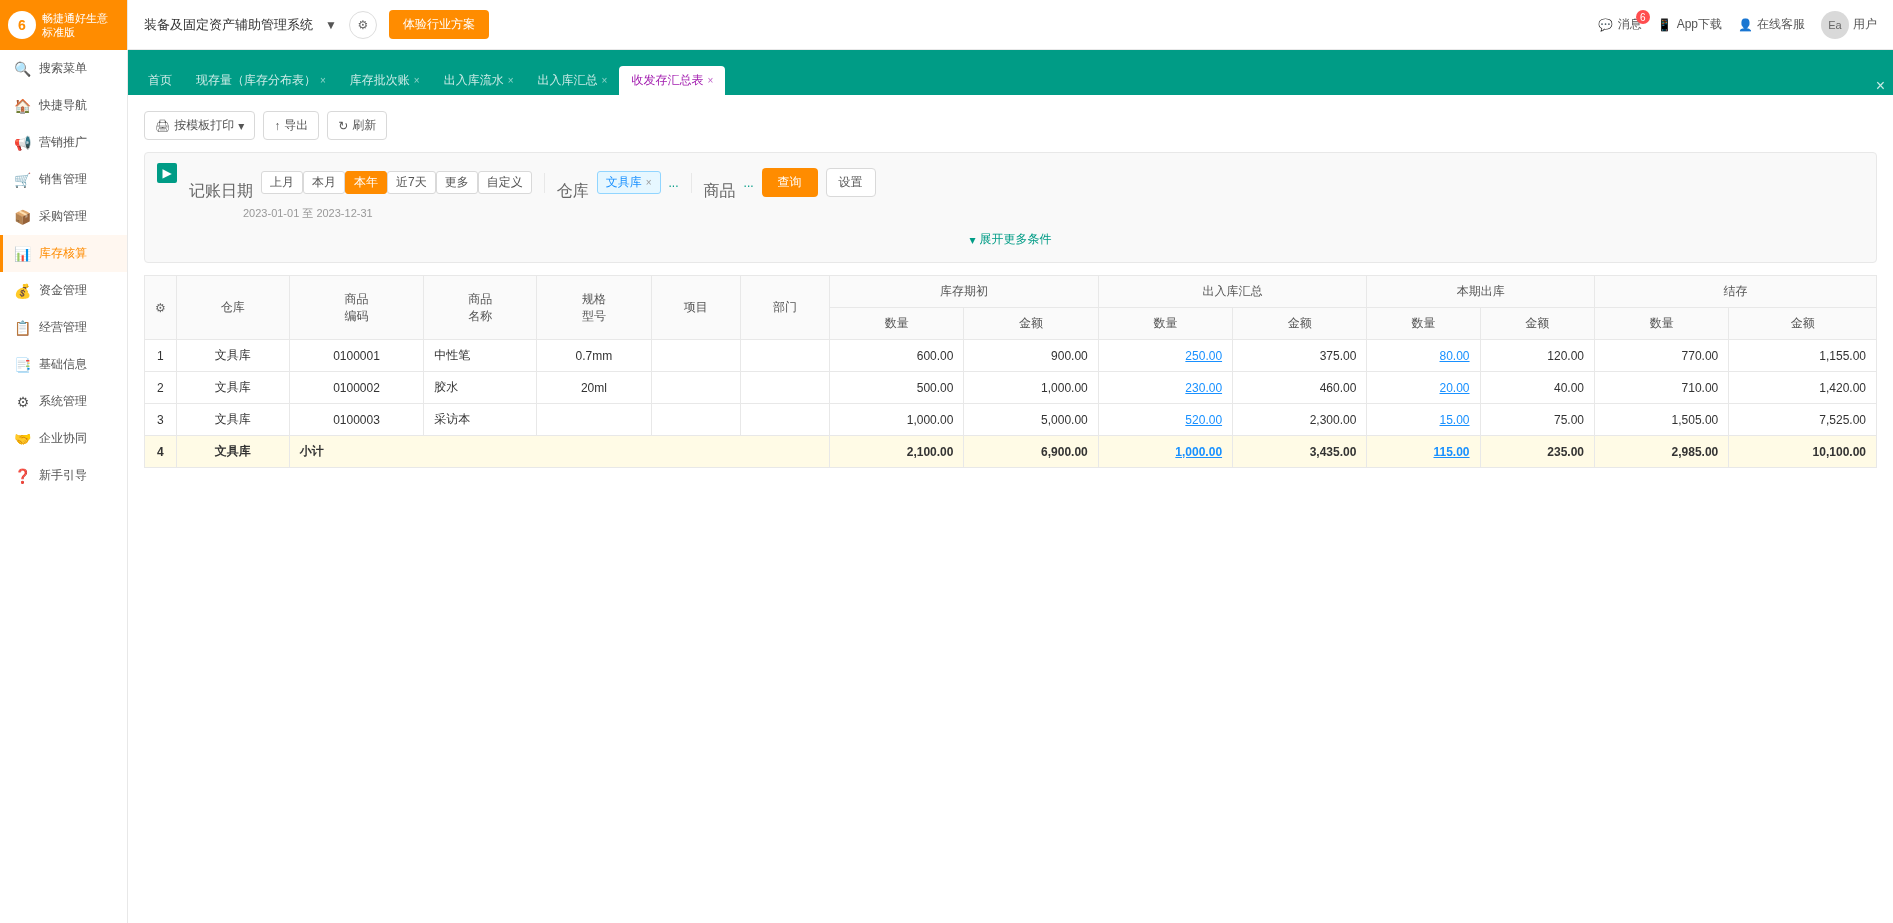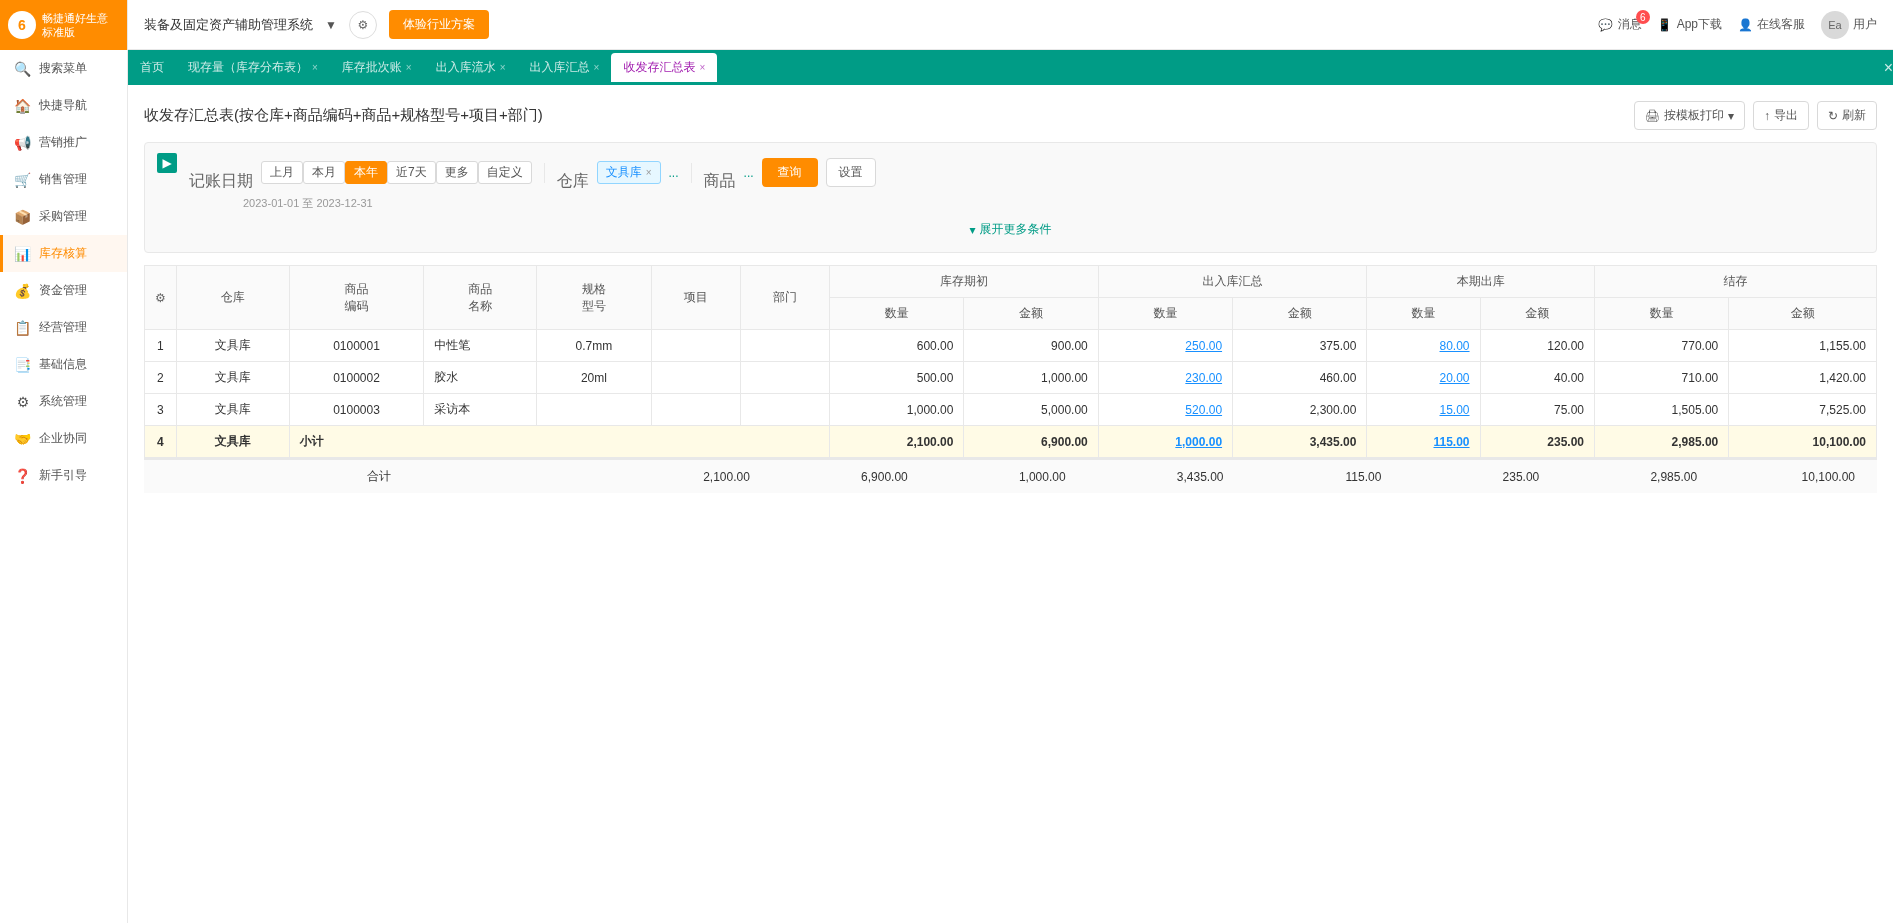--- a/index.html
+++ b/index.html
@@ -24,21 +24,21 @@
     .topbar-system-name { font-size: 13px; color: #333; }
     .topbar-dropdown { display: flex; align-items: center; gap: 4px; cursor: pointer; color: #555; font-size: 12px; }
     .topbar-settings { width: 28px; height: 28px; border-radius: 50%; border: 1px solid #ddd; display: flex; align-items: center; justify-content: center; cursor: pointer; color: #666; }
     .topbar-trial-btn { background: #ff8c00; color: #fff; border: none; padding: 6px 14px; border-radius: 4px; cursor: pointer; font-size: 12px; }
     .topbar-right { display: flex; align-items: center; gap: 16px; }
     .topbar-right-item { display: flex; align-items: center; gap: 4px; color: #555; font-size: 12px; cursor: pointer; position: relative; }
     .badge { position: absolute; top: -6px; right: -8px; background: #ff4d4f; color: #fff; border-radius: 8px; font-size: 10px; padding: 0 4px; min-width: 14px; height: 14px; display: flex; align-items: center; justify-content: center; }
     .user-avatar { width: 28px; height: 28px; border-radius: 50%; background: #d9d9d9; display: flex; align-items: center; justify-content: center; color: #666; font-size: 11px; }
 
     
-    .tabbar { background: #009c86; display: flex; align-items: center; padding: 0 0; height: 35px; overflow-x: auto; }
+    .tabbar { background: #009c86; display: flex; align-items: flex-end; padding: 0 8px; height: 45px; overflow-x: auto; }
     .tab { display: flex; align-items: center; gap: 4px; padding: 6px 12px; cursor: pointer; color: rgba(255,255,255,0.8); font-size: 12px; border-radius: 4px 4px 0 0; white-space: nowrap; }
     .tab.active { background: #fff; color: #a21caf; font-weight: 500; }
     .tab-close { font-size: 10px; color: inherit; opacity: 0.7; cursor: pointer; }
     .tabbar-close-btn { margin-left: auto; color: #fff; cursor: pointer; font-size: 16px; opacity: 0.8; }
 
     
     .page-content { flex: 1; overflow-y: auto; background: #f0f2f5; }
     .page-inner { background: #fff; margin: 0; padding: 16px; min-height: 100%; }
 
     
@@ -205,21 +205,20 @@
         <span>收发存汇总表</span>
         <span class="tab-close">×</span>
       </div>
       <span class="tabbar-close-btn">×</span>
     </div>
 
   <div class="page-content">
     <div class="page-inner">
 
       <div class="page-title-bar">
-        <h2 class="page-title">收发存汇总表(按仓库+商品编码+商品+规格型号+项目+部门)</h2>
         <div class="page-actions">
           <button class="action-btn">
             <span>🖨</span>
             <span>按模板打印</span>
             <span>▾</span>
           </button>
           <button class="action-btn">
             <span>↑</span>
             <span>导出</span>
           </button>
@@ -366,27 +365,16 @@
   <td>3,435.00</td>
   <td><span class="underline">115.00</span></td>
   <td>235.00</td>
   <td>2,985.00</td>
   <td>10,100.00</td>
 </tr>
           </tbody>
         <tfoot id="table-foot"></tfoot>
       </table>
 
-      <div class="bottom-total" id="bottom-total">
-  <span style="width:450px;text-align:center;">合计</span>
-  <span style="flex:1;text-align:right;padding-right:12px;">2,100.00</span>
-  <span style="flex:1;text-align:right;padding-right:12px;">6,900.00</span>
-  <span style="flex:1;text-align:right;padding-right:12px;">1,000.00</span>
-  <span style="flex:1;text-align:right;padding-right:12px;">3,435.00</span>
-  <span style="flex:1;text-align:right;padding-right:12px;">115.00</span>
-  <span style="flex:1;text-align:right;padding-right:12px;">235.00</span>
-  <span style="flex:1;text-align:right;padding-right:12px;">2,985.00</span>
-  <span style="flex:1;text-align:right;padding-right:12px;">10,100.00</span>
-</div>
 
     </div>
   </div>
 </div>
 
 </body></html>

